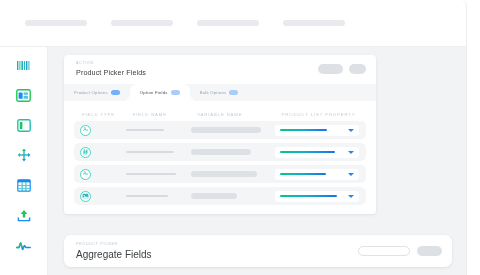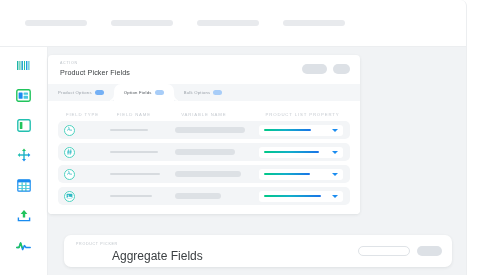--- a/index.html
+++ b/index.html
@@ -51,21 +51,21 @@
   
   .workspace {
     position: absolute; left: 48px; top: 47px;
     width: 419px; height: 228px;
     background: #f1f3f5;
     border-right: 1px solid #eceef0;
   }
 
   
   .card {
-    position: absolute; left: 0; top: 8px;
+    position: absolute; left: 16px; top: 8px;
     width: 312px;
     background: #ffffff;
     border-radius: 4px;
     box-shadow: 0 1px 3px rgba(60,64,67,0.10);
     overflow: hidden;
   }
   .card-head {
     height: 29px; display: flex; align-items: center;
     padding: 0 12px; position: relative;
   }
@@ -158,21 +158,21 @@
     width: 388px; height: 32px;
     background: #ffffff; border-radius: 7px;
     box-shadow: 0 1px 3px rgba(60,64,67,0.10);
   }
   .c2-eyebrow {
     position: absolute; top: 7px; left: 12px;
     font-size: 3.6px; letter-spacing: 0.7px; color: #bdc3c9; text-transform: uppercase;
   }
   .c2-title {
     position: absolute; top: 14px; left: 12px;
-    font-size: 12px; color: #3c4043; margin-left: 36px;
+    font-size: 10px; color: #3c4043;
   }
   .c2-actions { position: absolute; right: 10px; top: 11px; display: flex; gap: 7px; align-items: center; }
   .ghost-pill { width: 52px; height: 10px; border-radius: 5px; border: 0.8px solid #dfe3e7; background: #fff; }
 </style>
 </head>
 <body>
 
 <div id="app">
 
   <div class="topbar">

